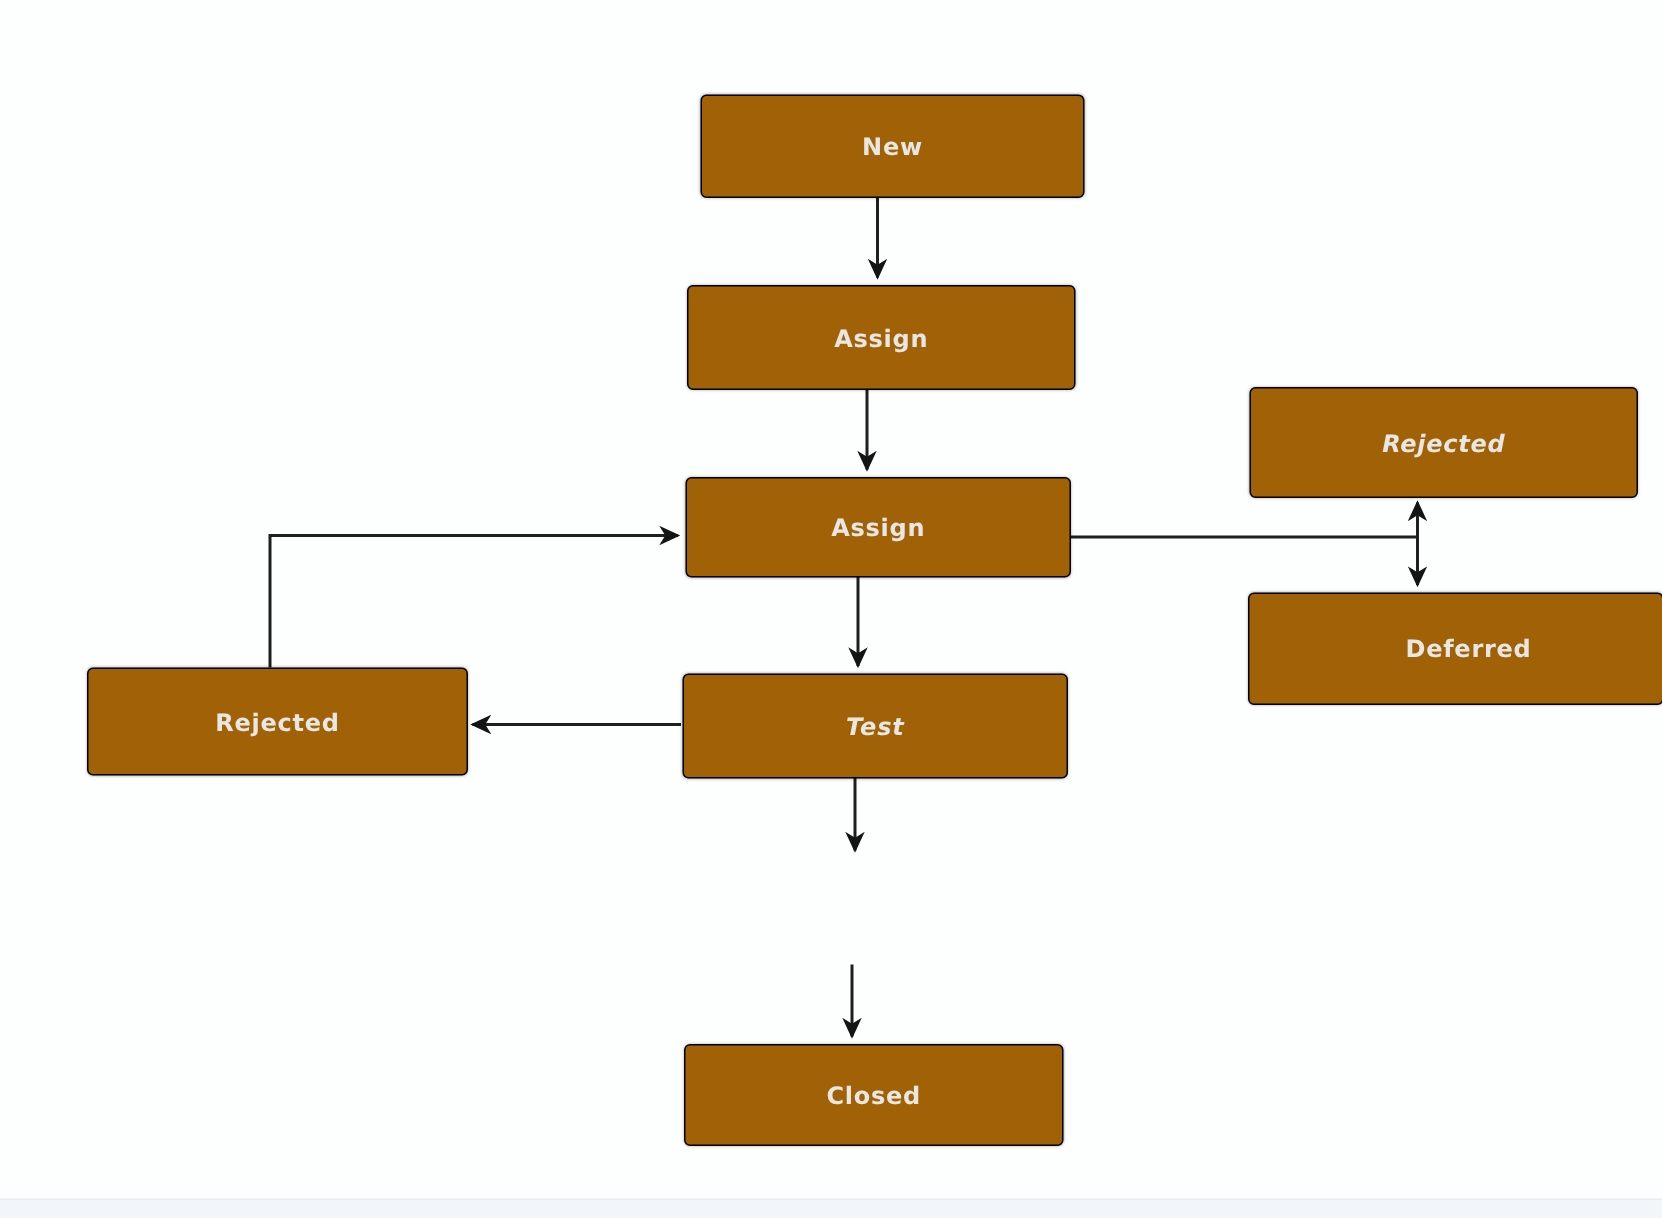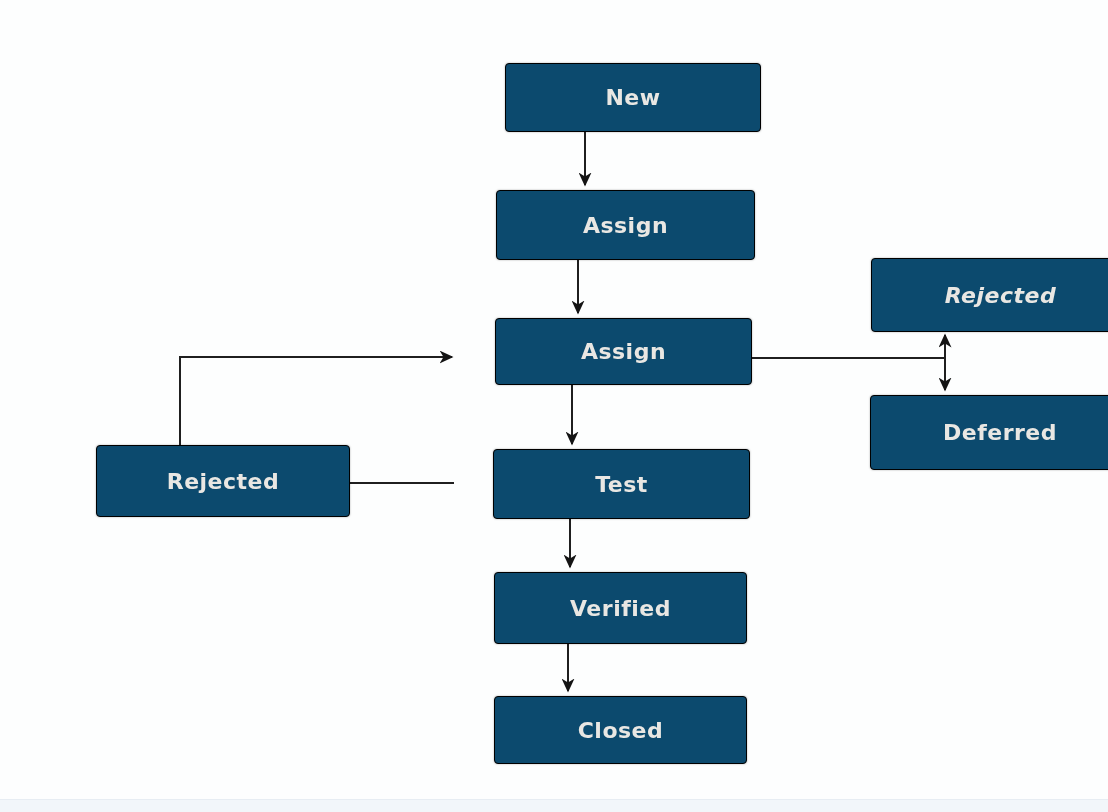--- a/index.html
+++ b/index.html
@@ -10,41 +10,40 @@
   }
   #canvas {
     position: relative;
     width: 1108px;
     height: 812px;
     background: #fdfefe;
     overflow: hidden;
   }
   .node {
     position: absolute;
-    background: #0c4a6e;
+    background: #a16207;
     border: 1px solid #000000;
     border-radius: 4px;
     color: #e9e7e3;
     font-weight: bold;
-    font-size: 22px;
+    font-size: 16px;
     letter-spacing: 0.5px;
     display: flex;
     align-items: center;
     justify-content: center;
     box-shadow: 0 0 2px rgba(0,0,0,0.35);
-    margin-left: 38px;
   }
   
   #node-new      { left: 467px; top:  63px; width: 254px; height: 67px; }
   #node-assign   { left: 458px; top: 190px; width: 257px; height: 68px; }
   #node-active   { left: 457px; top: 318px; width: 255px; height: 65px; }
   #node-rejected { left: 833px; top: 258px; width: 257px; height: 72px; font-style: italic; }
-  #node-deferred { left: 832px; top: 395px; width: 258px; height: 73px; }
+  #node-deferred { left: 832px; top: 395px; width: 258px; height: 73px; padding-left: 17px; }
   #node-reopened { left:  58px; top: 445px; width: 252px; height: 70px; }
-  #node-test     { left: 455px; top: 449px; width: 255px; height: 68px; }
+  #node-test     { left: 455px; top: 449px; width: 255px; height: 68px; font-style: italic; }
   #node-verified { left: 456px; top: 572px; width: 251px; height: 70px; }
   #node-closed   { left: 456px; top: 696px; width: 251px; height: 66px; }
 
   #connector-layer {
     position: absolute;
     left: 0; top: 0;
     width: 1108px;
     height: 812px;
     pointer-events: none;
   }
@@ -110,22 +109,19 @@
   </div>
 
   <div class="node" id="node-reopened">
     <span>Rejected</span>
   </div>
 
   <div class="node" id="node-test">
     <span>Test</span>
   </div>
 
-  <div class="node" id="node-verified">
-    <span>Verified</span>
-  </div>
 
   <div class="node" id="node-closed">
     <span>Closed</span>
   </div>
 
   <div id="footer-strip"></div>
 </div>
 
 </body></html>

